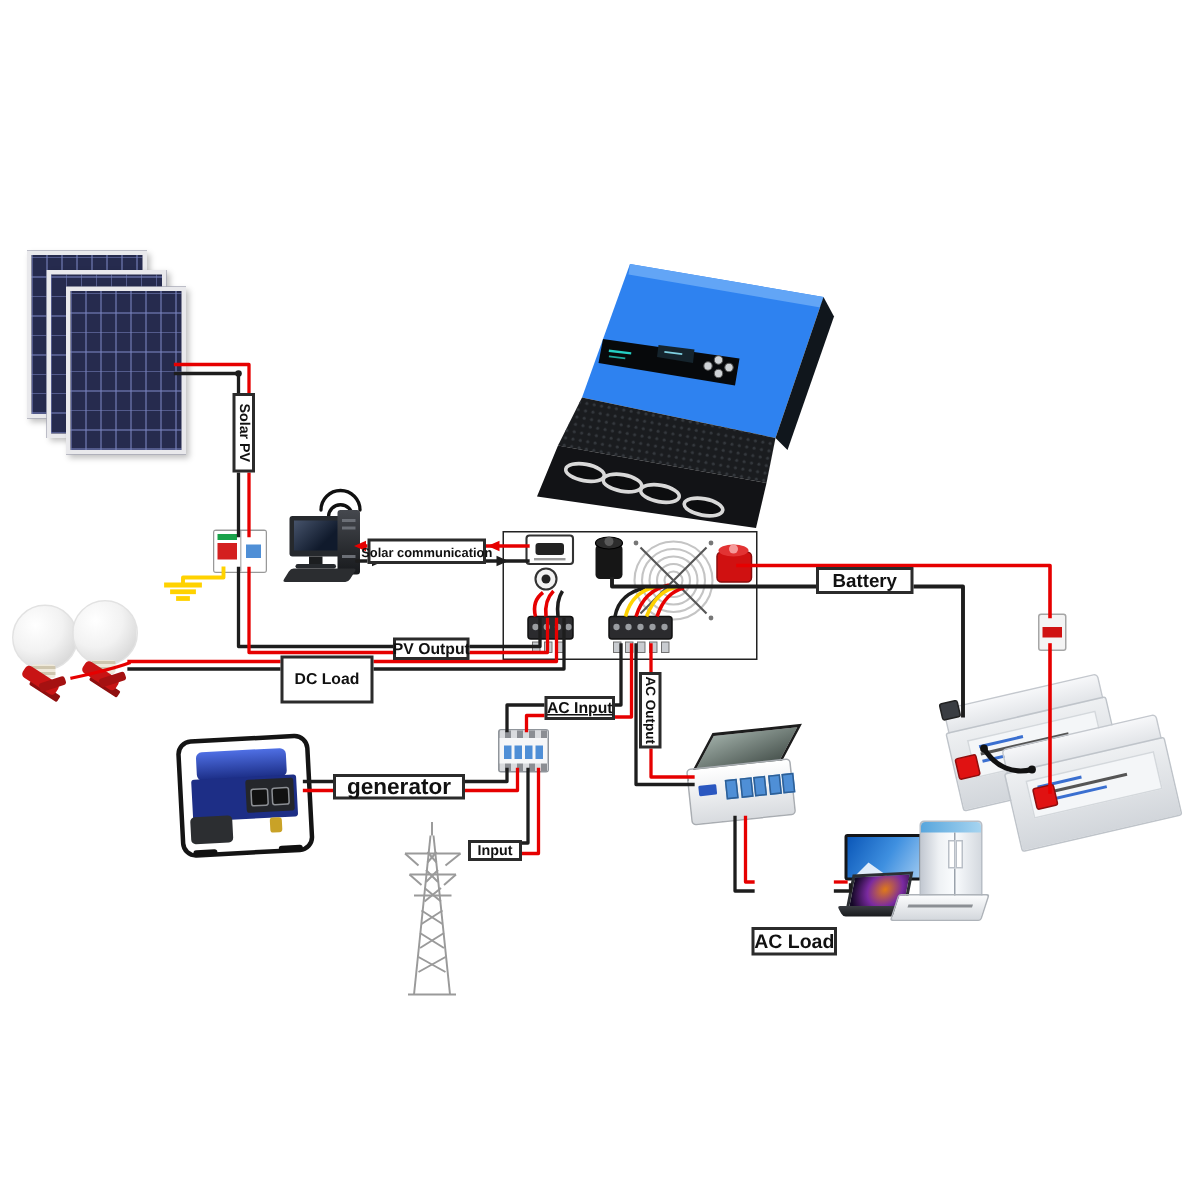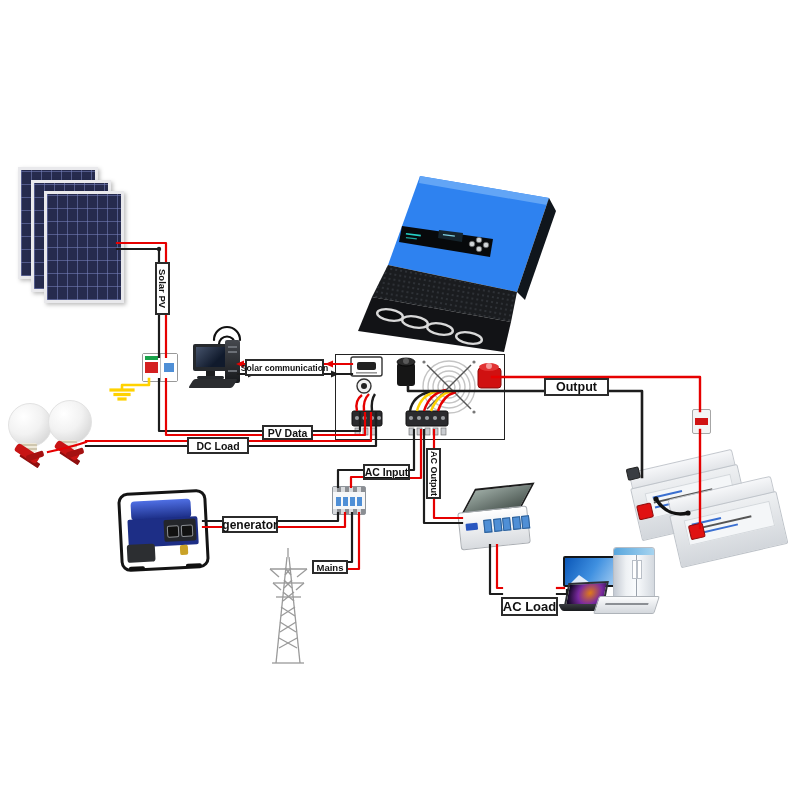--- a/index.html
+++ b/index.html
@@ -455,22 +455,22 @@
     <g>
       <polyline points="490,545 490,594 502,594" stroke="#1d1d1d" stroke-width="2.2"></polyline>
       <polyline points="497,545 497,588 502,588" stroke="#e60000" stroke-width="2.2"></polyline>
       <polyline points="557,594 567,594 567,590" stroke="#1d1d1d" stroke-width="2.2"></polyline>
       <polyline points="557,588 564,588" stroke="#e60000" stroke-width="2.2"></polyline>
     </g>
   </svg>
 
   <div class="lbl v" style="left:155px;top:262px;width:15px;height:53px;font-size:9.5px;">Solar PV</div>
   <div class="lbl" style="left:245px;top:359px;width:79px;height:17px;font-size:8.6px;">Solar communication</div>
-  <div class="lbl" style="left:262px;top:425px;width:51px;height:15px;font-size:10.5px;">PV Data</div>
-  <div class="lbl" style="left:187px;top:437px;width:62px;height:17px;font-size:10.5px;">DC Load</div>
-  <div class="lbl" style="left:544px;top:378px;width:65px;height:18px;font-size:12.5px;">Output</div>
+  <div class="lbl" style="left:262px;top:425px;width:51px;height:15px;font-size:10.5px;">PV Output</div>
+  <div class="lbl" style="left:187px;top:437px;width:62px;height:32px;font-size:10.5px;">DC Load</div>
+  <div class="lbl" style="left:544px;top:378px;width:65px;height:18px;font-size:12.5px;">Battery</div>
   <div class="lbl" style="left:363px;top:464px;width:47px;height:16px;font-size:10.5px;text-decoration:underline;">AC Input</div>
   <div class="lbl v" style="left:426px;top:448px;width:15px;height:51px;font-size:9px;">AC Output</div>
-  <div class="lbl" style="left:222px;top:516px;width:56px;height:17px;font-size:12px;">generator</div>
-  <div class="lbl" style="left:312px;top:560px;width:36px;height:14px;font-size:9.5px;">Mains</div>
-  <div class="lbl" style="left:501px;top:597px;width:57px;height:19px;font-size:13px;">AC Load</div>
+  <div class="lbl" style="left:222px;top:516px;width:88px;height:17px;font-size:15px;">generator</div>
+  <div class="lbl" style="left:312px;top:560px;width:36px;height:14px;font-size:9.5px;">Input</div>
+  <div class="lbl" style="left:501px;top:618px;width:57px;height:19px;font-size:13px;">AC Load</div>
 
 </div>
 
 </body></html>

